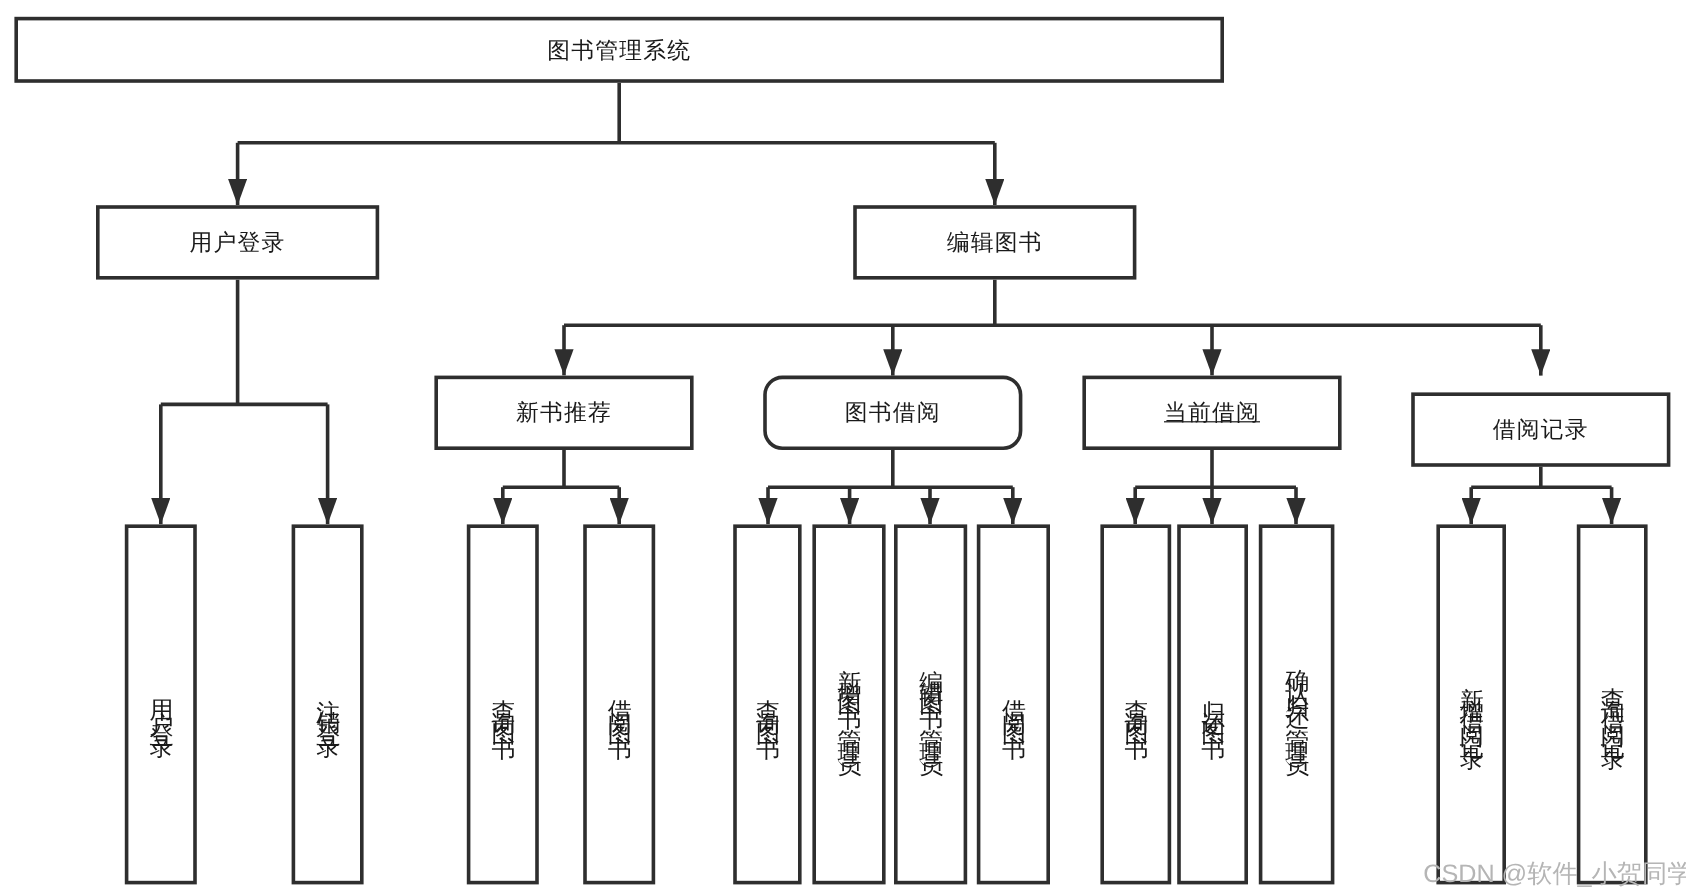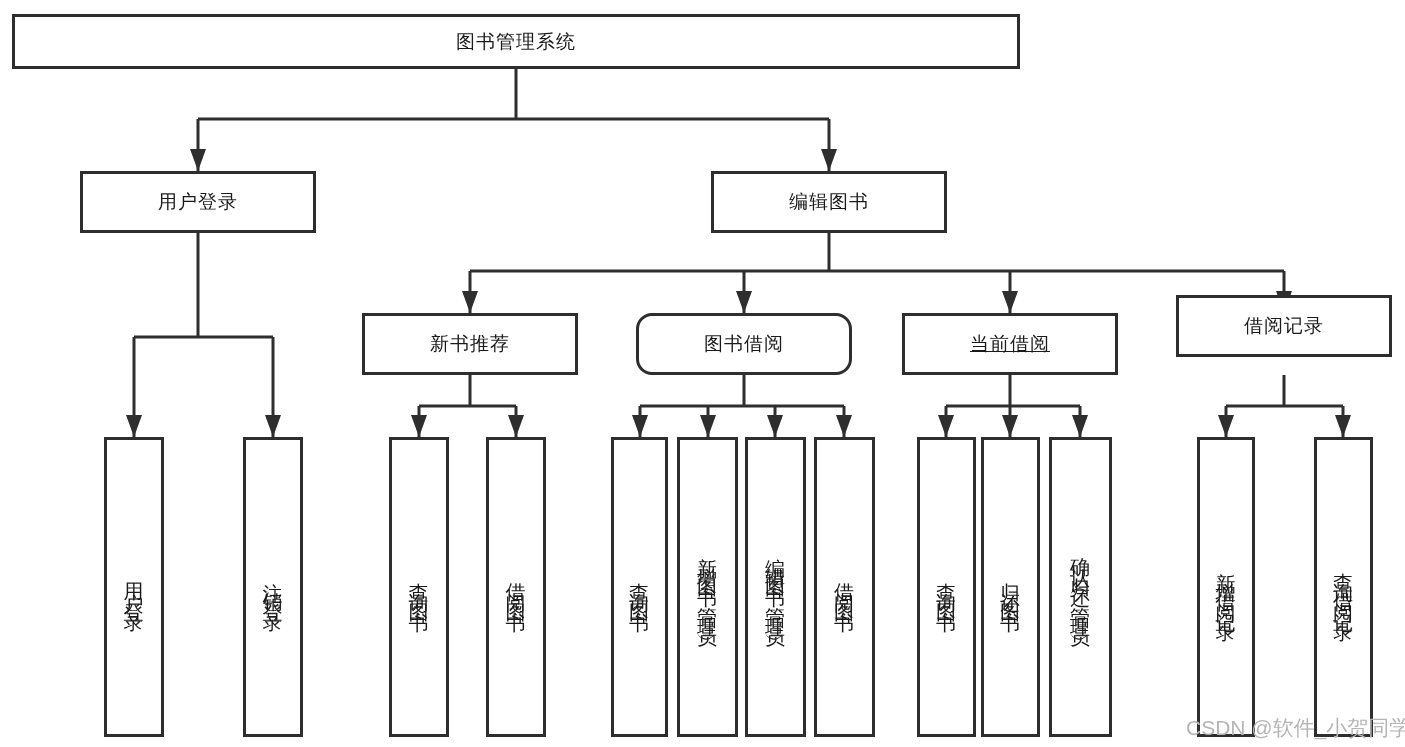--- a/index.html
+++ b/index.html
@@ -100,21 +100,21 @@
   </svg>
 
   <div class="hnode" style="left:12px;top:14px;width:1008px;height:55px;">图书管理系统</div>
 
   <div class="hnode" style="left:80px;top:171px;width:236px;height:62px;">用户登录</div>
   <div class="hnode" style="left:711px;top:171px;width:236px;height:62px;">编辑图书</div>
 
   <div class="hnode" style="left:362px;top:313px;width:216px;height:62px;">新书推荐</div>
   <div class="hnode" style="left:636px;top:313px;width:216px;height:62px;border-radius:16px;">图书借阅</div>
   <div class="hnode" style="left:902px;top:313px;width:216px;height:62px;text-decoration:underline;">当前借阅</div>
-  <div class="hnode" style="left:1176px;top:295px;width:216px;height:62px;">借阅记录</div>
+  <div class="hnode" style="left:1176px;top:327px;width:216px;height:62px;">借阅记录</div>
 
   <div class="vnode" style="left:104px;width:60px;">
     <span>用户登录</span>
   </div>
   <div class="vnode" style="left:243px;width:60px;">
     <span>注销登录</span>
   </div>
 
   <div class="vnode" style="left:389px;width:60px;">
     <span>查询图书</span>

